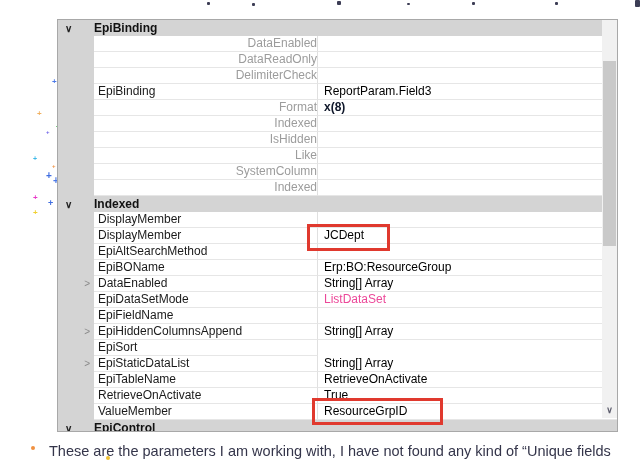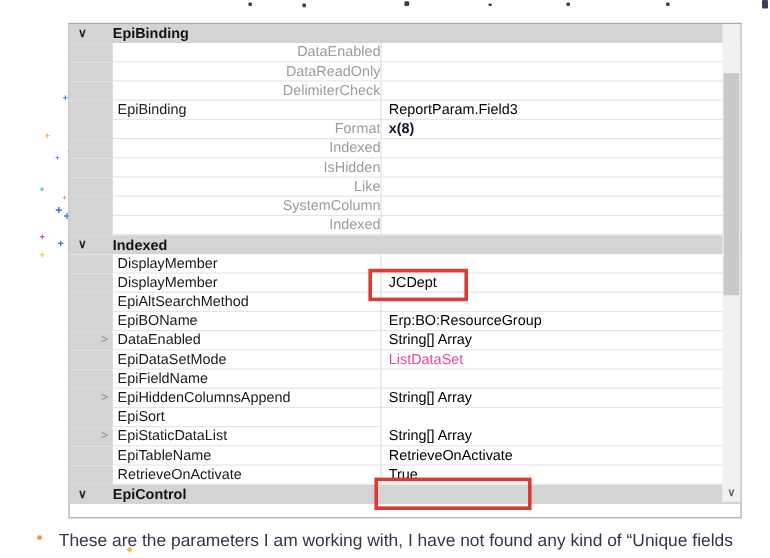--- a/index.html
+++ b/index.html
@@ -249,20 +249,25 @@
       <div class="prop-row">
         <div class="cell-gutter"></div>
         <div class="cell-name">EpiTableName</div>
         <div class="cell-value val-bold">RetrieveOnActivate</div>
       </div>
       <div class="prop-row">
         <div class="cell-gutter"></div>
         <div class="cell-name">RetrieveOnActivate</div>
         <div class="cell-value val-bold">True</div>
       </div>
+      <div class="prop-row">
+        <div class="cell-gutter"></div>
+        <div class="cell-name">ValueMember</div>
+        <div class="cell-value val-bold">ResourceGrpID</div>
+      </div>
       <div class="cat-row">
         <span class="cat-chevron">∨</span>
         <span>EpiControl</span>
       </div>
     </div>
 
   <div class="v-scrollbar">
     <div class="v-thumb"></div>
     <div class="v-down-btn">
       <span id="scroll-chevron">∨</span>

